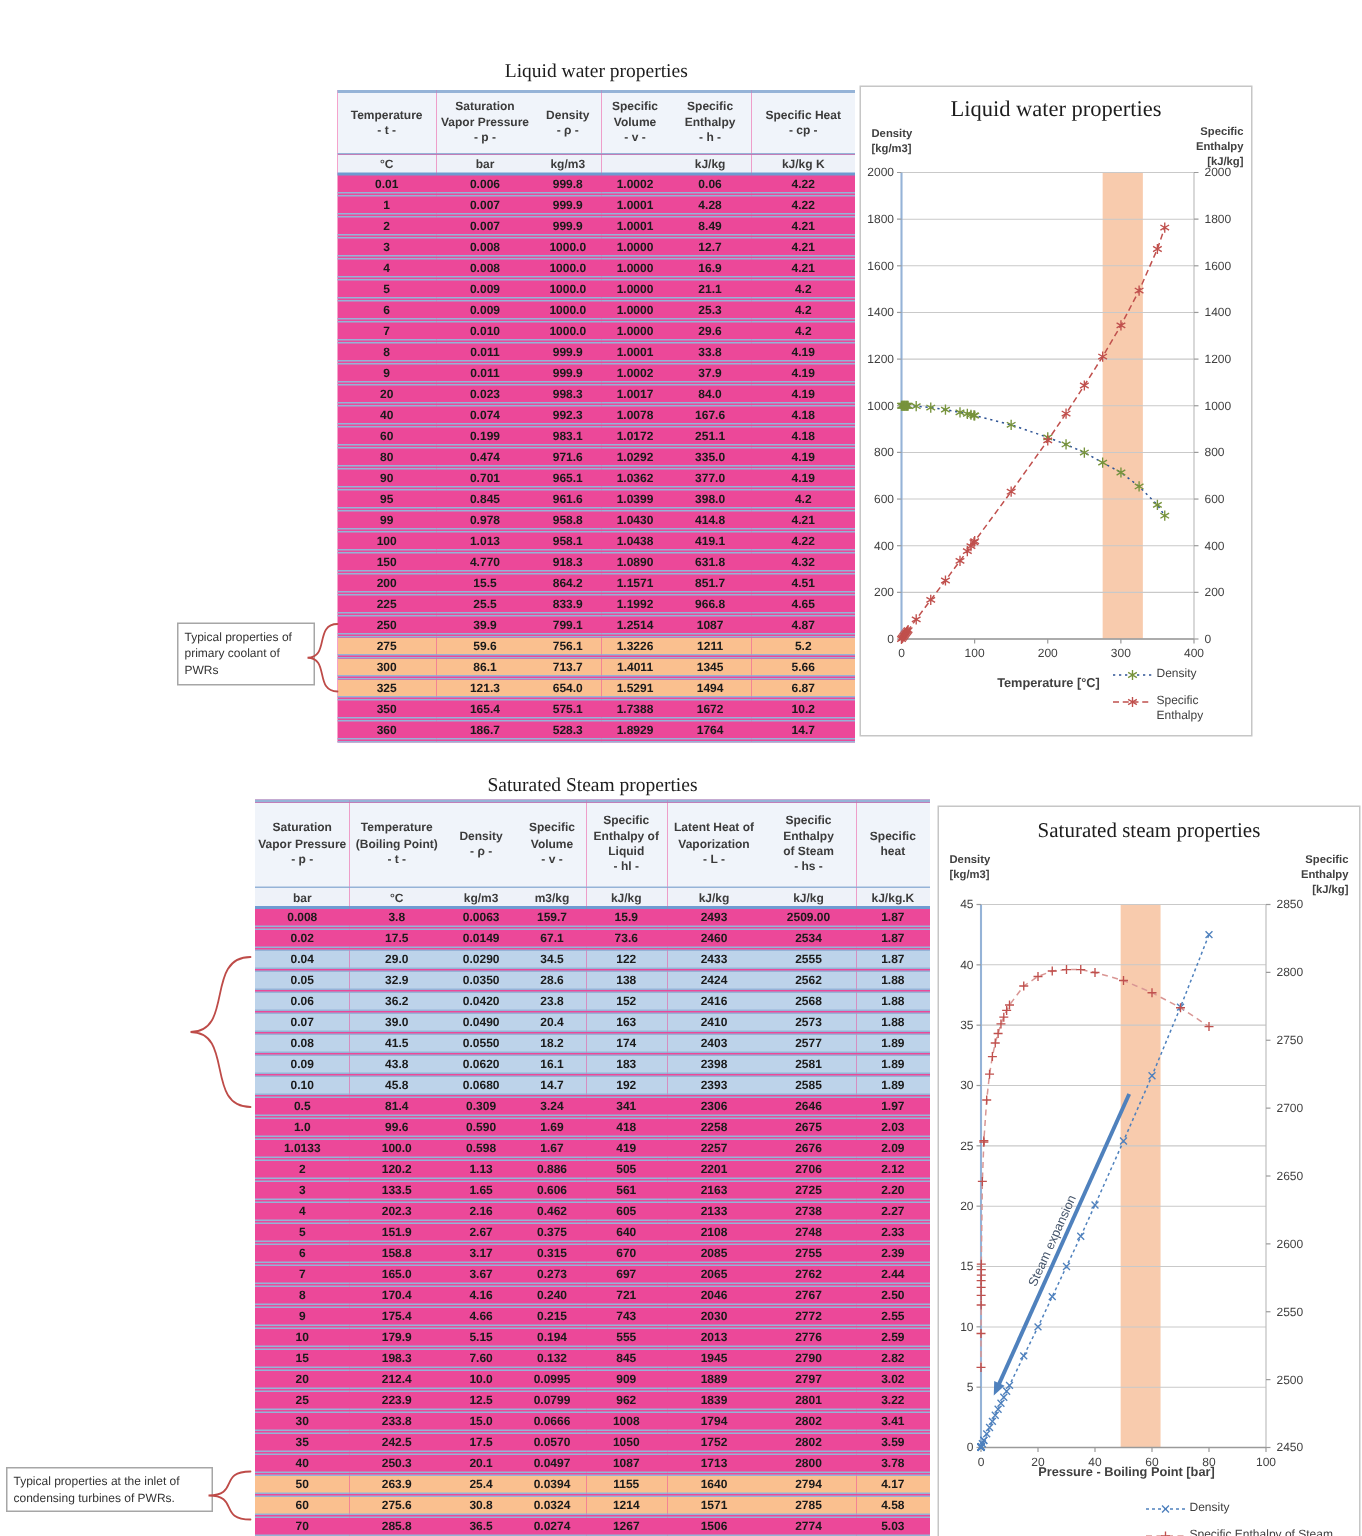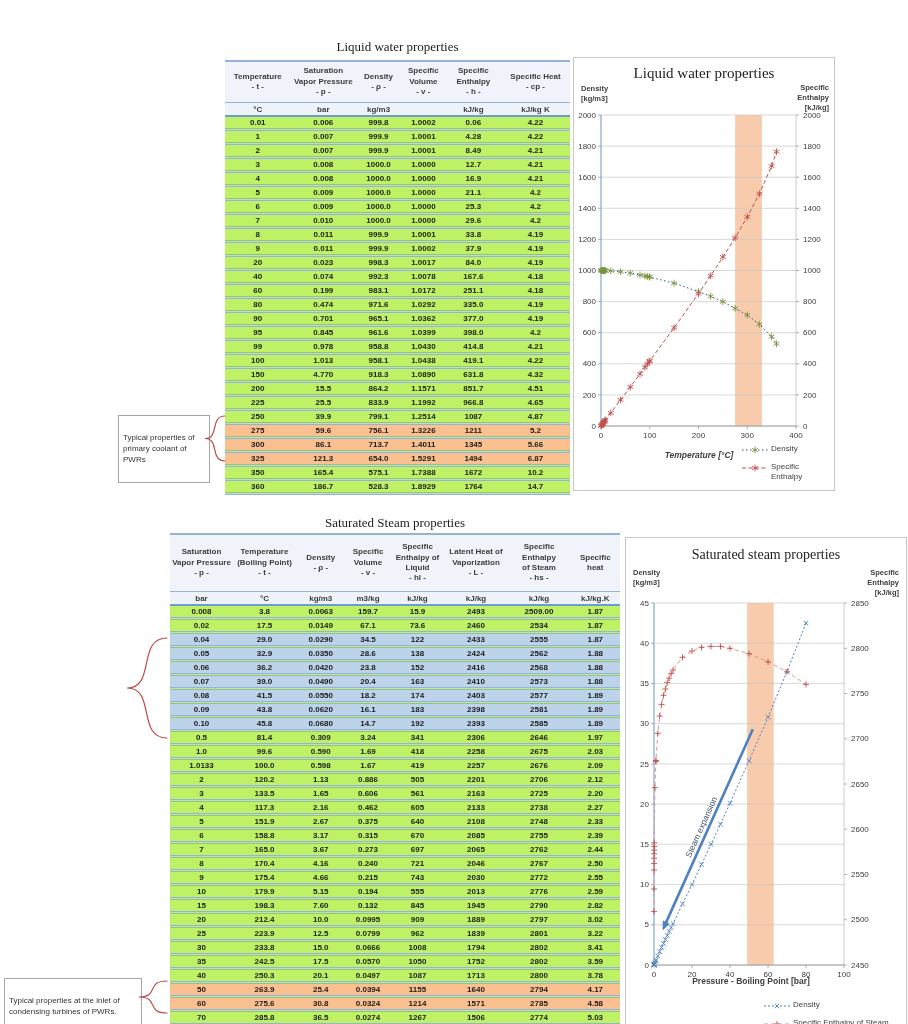--- a/index.html
+++ b/index.html
@@ -6,21 +6,21 @@
   #page{position:relative;width:908px;height:1024px;background:#ffffff;
         font-family:"Liberation Sans",sans-serif;overflow:hidden;margin-top:27px;}
 
   
   .tbl-title{position:absolute;text-align:center;font-family:"Liberation Serif",serif;
              font-size:13px;color:#1d1d1d;}
   #liquid-title{left:225px;top:12px;width:345px;}
   #steam-title{left:170px;top:488px;width:450px;}
 
   
-  table{border-collapse:collapse;table-layout:fixed;position:absolute;background:#bef264;}
+  table{border-collapse:collapse;table-layout:fixed;position:absolute;background:#ec4899;}
   #liquid-table{left:225px;top:33px;width:345px;}
   #steam-table{left:170px;top:506px;width:450px;}
   th,td{text-align:center;padding:0;font-weight:bold;overflow:hidden;}
   tr.hdr th{font-size:8px;color:#3b3b3b;line-height:1.3;white-space:pre-line;
             background:#f0f4fa;border-top:2px solid #95b3d7;border-bottom:1px solid #95b3d7;
             padding:3px 1px;vertical-align:middle;}
   #liquid-table tr.hdr th{height:34px;}
   #steam-table tr.hdr th{height:50px;}
   tr.units td{font-size:8px;height:12px;background:#eef2f9;color:#3b3b3b;
               border-bottom:2px solid #6e9bd1;}
@@ -37,32 +37,32 @@
                font-family:"Liberation Serif",serif;color:#1d1d1d;}
   #chart1 .chart-title{top:7px;font-size:15px;}
   #chart2 .chart-title{top:9px;font-size:14px;}
   .axis-title{position:absolute;font-size:7.5px;font-weight:bold;color:#404040;
               white-space:pre-line;line-height:1.3;}
   #chart1 .axis-left{left:7px;top:26px;}
   #chart1 .axis-right{right:5px;top:25px;text-align:right;}
   #chart2 .axis-left{left:7px;top:30px;}
   #chart2 .axis-right{right:7px;top:30px;text-align:right;}
   .x-label{position:absolute;font-size:8.5px;font-weight:bold;color:#404040;text-align:center;}
-  #chart1 .x-label{left:50px;top:392px;width:150px;font-style:italic;}
+  #chart1 .x-label{left:50px;top:392px;width:150px;}
   #chart2 .x-label{left:30px;top:438px;width:190px;}
   .legend{position:absolute;}
   #chart1 .legend{right:4px;top:386px;width:88px;}
   #chart2 .legend{right:6px;top:462px;width:136px;}
   .legend-item{display:flex;align-items:flex-start;gap:3px;font-size:8px;color:#404040;
                margin-bottom:7px;line-height:1.25;}
   .legend-item svg{flex:0 0 auto;margin-top:1px;}
 
   
   .callout{position:absolute;background:#fff;border:1px solid #a6a6a6;color:#333333;
-           font-size:8px;line-height:1.4;padding:16px 4px;}
+           font-size:8px;line-height:1.4;padding:3px 4px;}
   #callout1{left:118px;top:388px;width:82px;}
   #callout2{left:4px;top:606px;width:116px;}
   #callout3{left:4px;top:951px;width:128px;}
   svg.brace{position:absolute;overflow:visible;}
   #brace1{left:204px;top:388px;}
   #brace2{left:126px;top:610px;}
   #brace3{left:138px;top:953px;}
 </style>
 </head>
 <body>
@@ -649,21 +649,21 @@
           <td>133.5</td>
           <td>1.65</td>
           <td>0.606</td>
           <td>561</td>
           <td>2163</td>
           <td>2725</td>
           <td>2.20</td>
         </tr>
         <tr>
           <td>4</td>
-          <td>117.3</td>
+          <td>202.3</td>
           <td>2.16</td>
           <td>0.462</td>
           <td>605</td>
           <td>2133</td>
           <td>2738</td>
           <td>2.27</td>
         </tr>
         <tr>
           <td>5</td>
           <td>151.9</td>

